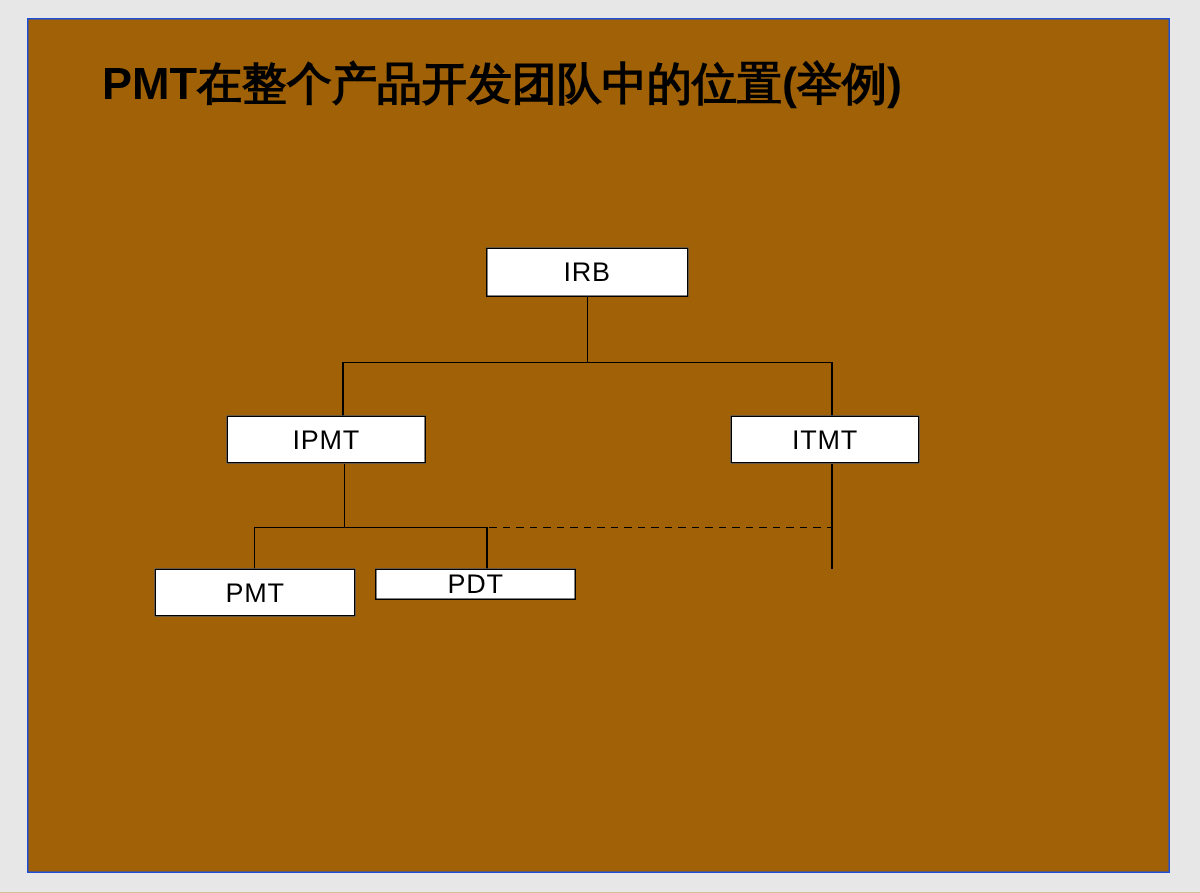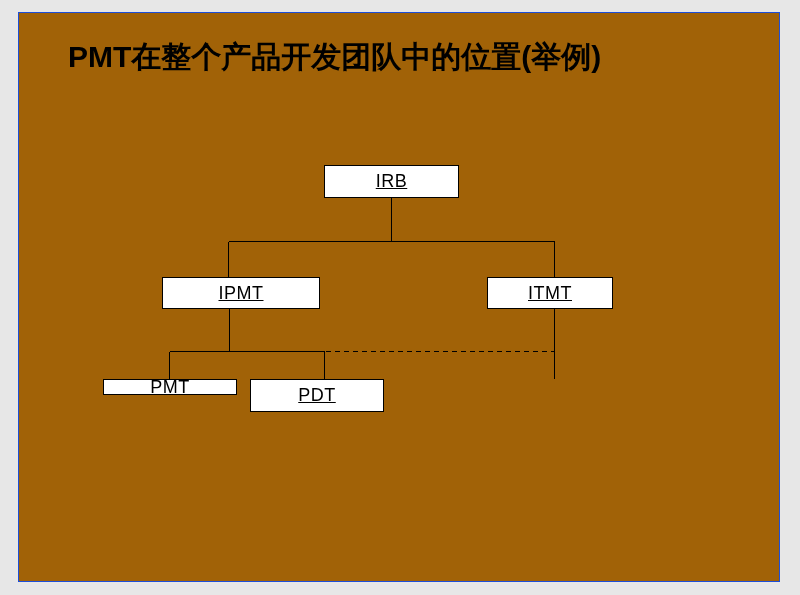--- a/index.html
+++ b/index.html
@@ -54,27 +54,26 @@
     position: absolute;
     box-sizing: border-box;
     border: 1px solid #000000;
     background: #ffffff;
     display: flex;
     align-items: center;
     justify-content: center;
     font-size: 18px;
     color: #000000;
     letter-spacing: 0.5px;
-    text-decoration: underline;
   }
   .node-irb  { left: 305px; top: 152px; width: 135px; height: 33px; }
-  .node-ipmt { left: 143px; top: 264px; width: 158px; height: 32px; }
+  .node-ipmt { left: 132px; top: 264px; width: 133px; height: 32px; }
   .node-itmt { left: 468px; top: 264px; width: 126px; height: 32px; }
-  .node-pmt  { left:  84px; top: 366px; width: 134px; height: 16px; text-align: center; }
-  .node-pdt  { left: 231px; top: 366px; width: 134px; height: 33px; }
+  .node-pmt  { left:  84px; top: 366px; width: 134px; height: 32px; text-align: center; }
+  .node-pdt  { left: 231px; top: 366px; width: 134px; height: 21px; }
   .node-tdt  { left: 476px; top: 366px; width: 134px; height: 32px; }
 </style>
 </head>
 <body>
 
 <div class="stage">
   <div class="slide">
 
     <h1 class="slide-title">PMT在整个产品开发团队中的位置(举例)</h1>
 

